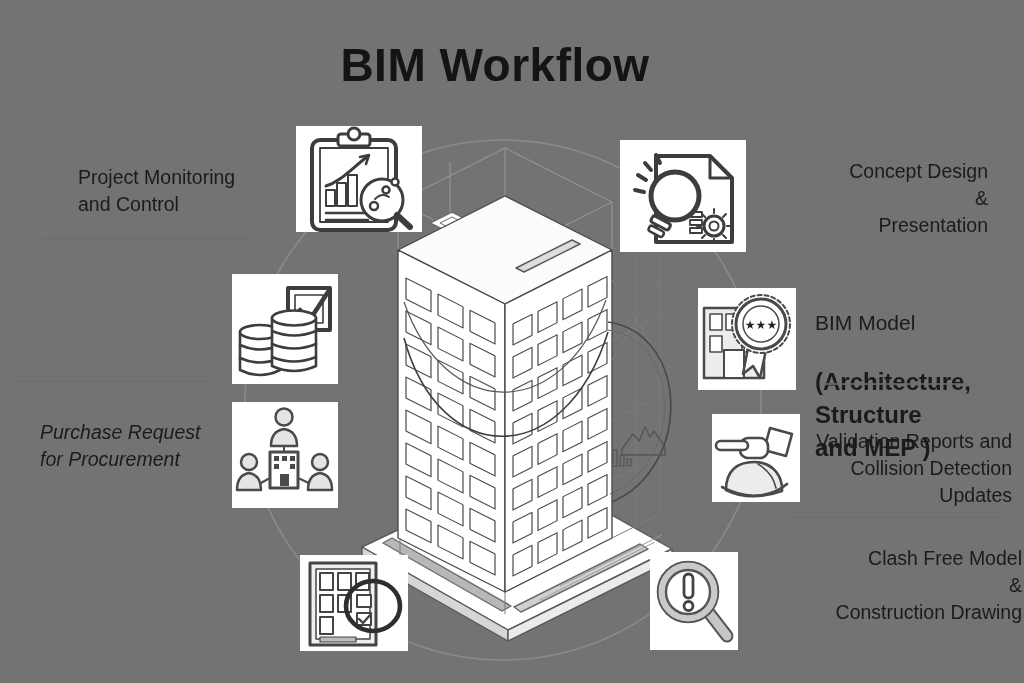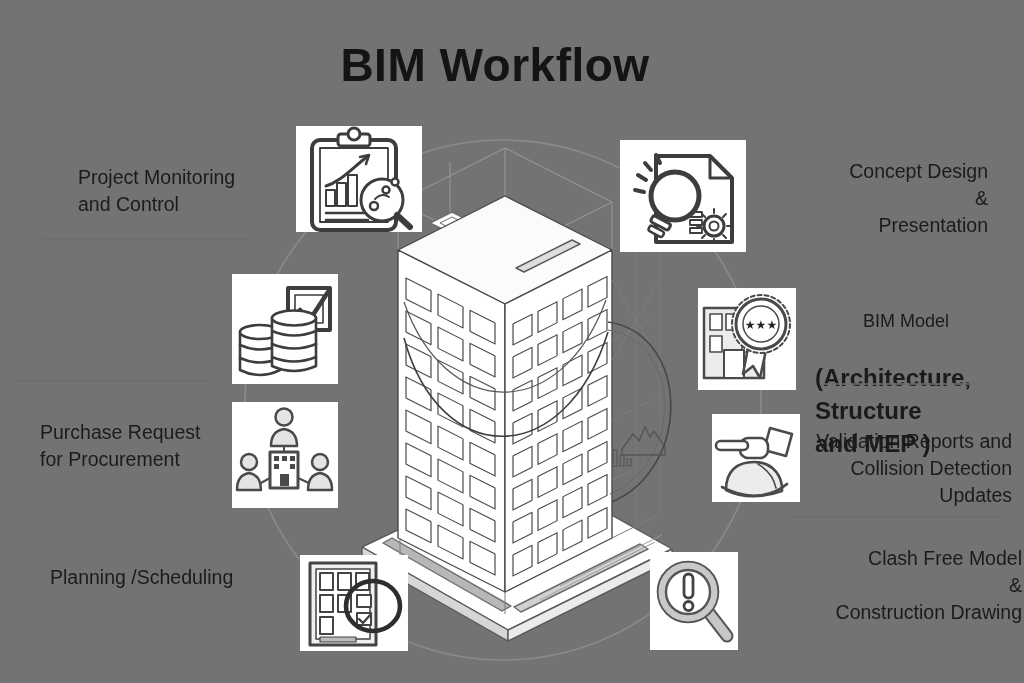--- a/index.html
+++ b/index.html
@@ -11,21 +11,21 @@
     position:absolute;top:38px;left:0;width:990px;text-align:center;
     font-size:46px;font-weight:700;letter-spacing:.5px;color:#141414;
   }
   .diagram-svg{position:absolute;left:0;top:0;width:1024px;height:683px;z-index:1;}
   .icon{position:absolute;z-index:2;background:#ffffff;}
   .lbl{
     position:absolute;z-index:3;white-space:pre-line;
     font-size:19.5px;line-height:1.38;color:#1b1b1b;
   }
   .lbl.center{text-align:right;}
-  .bim-title{font-size:18px;display:block;margin-left:48px;}
+  .bim-title{font-size:21px;display:block;}
   .bim-sub{font-size:24px;display:block;white-space:pre-line;font-weight:bold;}
   .rule{
     position:absolute;z-index:3;height:2px;background:#6e6e6e;opacity:.8;
   }
 </style>
 </head>
 <body>
 
 <div class="canvas">
 
@@ -275,25 +275,24 @@
       <circle cx="38.5" cy="54" r="4.5" fill="#ffffff" stroke="#444444" stroke-width="2.8"></circle>
     </g>
   </svg>
 
   <div class="lbl" style="left:40px;top:164px;margin-left:38px;">Project Monitoring
 and Control</div>
   <div class="rule" style="left:42px;top:238px;width:208px;"></div>
 
   <div class="rule" style="left:16px;top:380px;width:192px;"></div>
 
-  <div class="lbl" style="left:40px;top:419px;">Purchase Request
+  <div class="lbl" style="left:40px;top:419px;font-style:italic;">Purchase Request
 for Procurement</div>
   <div class="rule" style="left:34px;top:519px;width:212px;"></div>
 
-  <div class="lbl" style="left:50px;top:564px;">Planning /Scheduling</div>
 
   <div class="lbl center" style="left:770px;top:158px;width:218px;">Concept Design
 &amp;
 Presentation</div>
   <div class="rule" style="left:776px;top:239px;width:240px;"></div>
 
   <div class="lbl" style="left:815px;top:282px;width:210px;">
     <span class="bim-title">BIM Model</span>
     <span class="bim-sub">(Architecture, Structure
 and MEP )</span>

